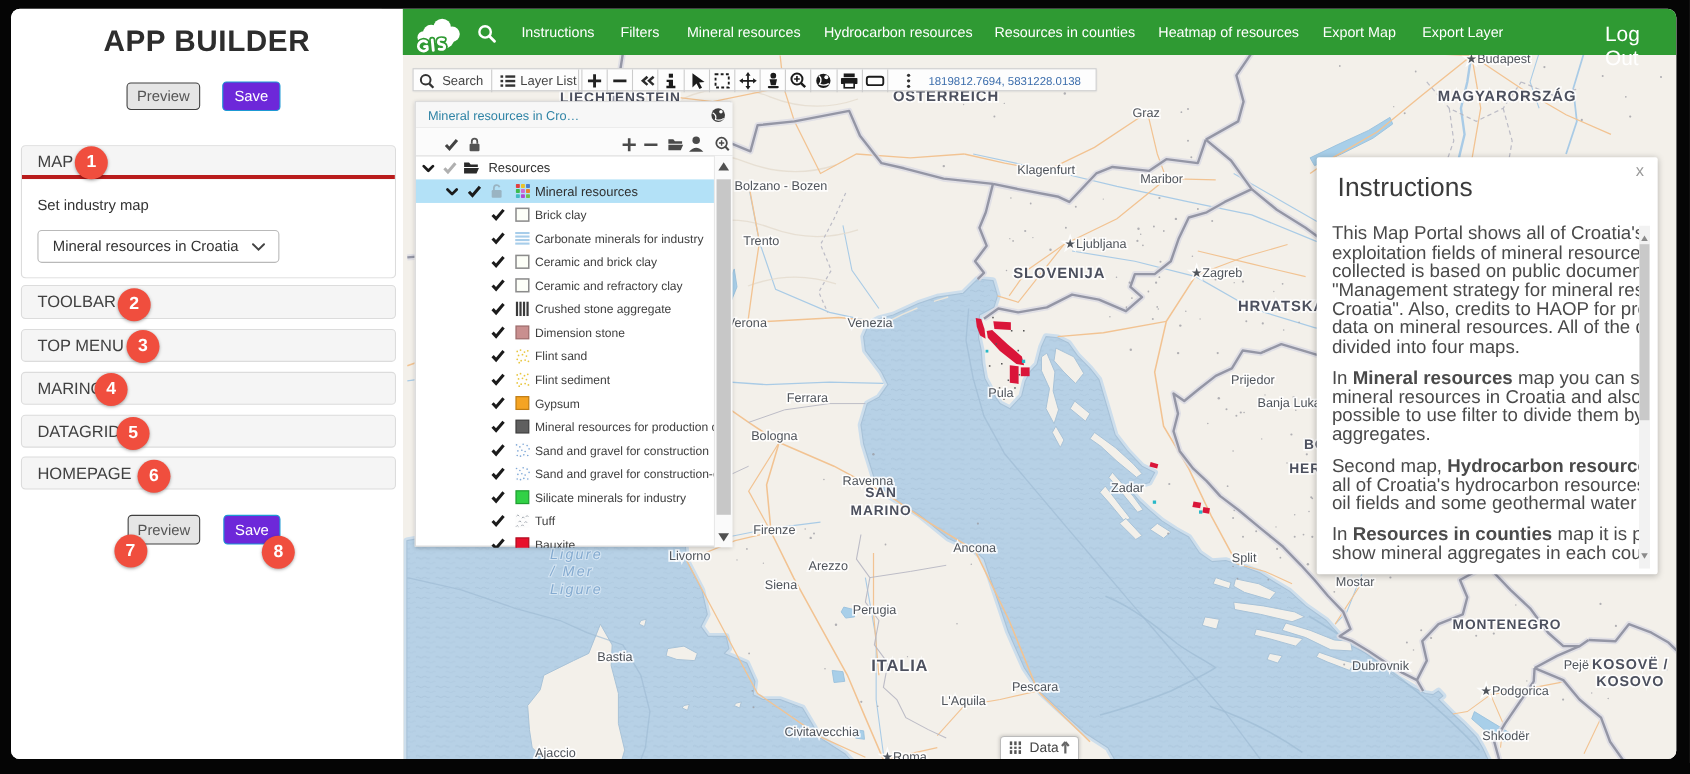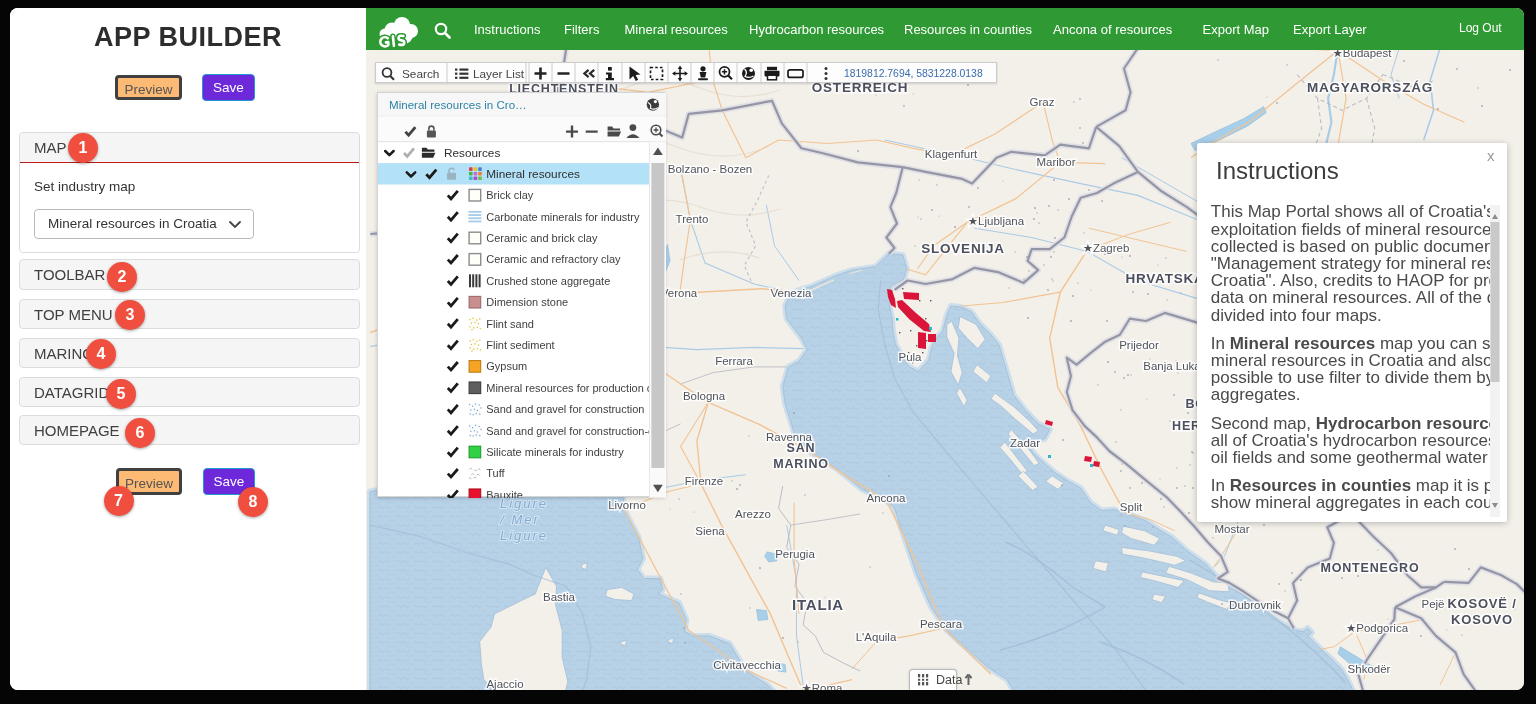--- a/index.html
+++ b/index.html
@@ -3,39 +3,39 @@
 <meta charset="utf-8">
 <style>
   * { margin:0; padding:0; box-sizing:border-box; }
   html,body { width:1536px; height:704px; overflow:hidden; background:#000; font-family:"Liberation Sans", sans-serif; }
   #frame { position:absolute; left:0; top:0; width:1536px; height:704px; background:#050505; }
   #content { position:absolute; left:10px; top:8px; width:1514px; height:682px; background:#fff; border-radius:8px; overflow:hidden; }
   
   #sidebar { position:absolute; left:0; top:0; width:337px; height:682px; background:#fff; }
   #sb-title { position:absolute; left:0; top:14px; width:356px; text-align:center; font-size:27px; font-weight:bold; color:#2d2d2d; letter-spacing:0.5px; }
   .btn { position:absolute; border-radius:4px; font-size:13.5px; text-align:center; }
-  .btn-preview { background:#fdba74; border:3px solid #404040; color:#555; }
+  .btn-preview { background:#e5e5e5; border:1px solid #404040; color:#555; }
   .btn-save { background:#6d28d9; border:1px solid #1d99d4; color:#fff; }
   .acc { position:absolute; left:9px; width:341px; background:#f5f5f5; border:1px solid #dcdcdc; border-radius:4px; }
   .acc-h { height:29px; line-height:28px; padding-left:14px; font-size:15px; color:#404040; }
   .badge { position:absolute; width:30px; height:30px; border-radius:50%; background:#f04e3e; color:#fff; font-size:16px; font-weight:bold; text-align:center; line-height:30px; box-shadow:0 1px 3px rgba(0,0,0,0.35); z-index:30; }
   #sb-select { position:absolute; left:14px; top:46px; width:220px; height:30px; border:1px solid #b9b9b9; border-radius:4px; background:#fff; font-size:13.5px; color:#333; line-height:28px; padding-left:13px; }
 </style>
 </head>
 <body>
 <div id="frame">
 <div id="content">
 
   <div id="sidebar">
     <div id="sb-title">APP BUILDER</div>
     <div class="btn btn-preview" style="left:105px; top:67px; width:67px; height:25px; line-height:23px;">Preview</div>
     <div class="btn btn-save" style="left:192px; top:66px; width:53px; height:27px; line-height:25px;">Save</div>
 
     <div class="acc" style="top:124px; height:121px;">
-      <div class="acc-h" style="border-bottom:1px solid #b91c1c; background:#f5f5f5; height:30px; line-height:29px; border-radius:4px 4px 0 0;">MAP</div>
+      <div class="acc-h" style="border-bottom:4px solid #b91c1c; background:#f5f5f5; height:30px; line-height:29px; border-radius:4px 4px 0 0;">MAP</div>
       <div style="background:#fff; height:89px; border-radius:0 0 4px 4px; position:relative;">
         <div style="position:absolute; left:14px; top:16px; font-size:13.5px; color:#333;">Set industry map</div>
         <div id="sb-select">Mineral resources in Croatia
           <svg width="12" height="8" style="position:absolute; right:12px; top:11px;" viewBox="0 0 12 8">
                 <path d="M1 1 L6 6 L11 1" stroke="#444" stroke-width="1.8" fill="none" stroke-linecap="round"></path>
               </svg>
         </div>
       </div>
     </div>
     <div class="acc acc-h" style="top:291px; height:30px; line-height:29px;">TOP MENU</div>
@@ -483,24 +483,24 @@
       <svg width="17" height="17" viewBox="0 0 17 17" style="position:absolute; left:68px; top:14px;">
         <circle cx="7" cy="7" r="5.2" fill="none" stroke="#fff" stroke-width="2.2"></circle>
         <line x1="11" y1="11" x2="15.5" y2="15.5" stroke="#fff" stroke-width="2.6" stroke-linecap="round"></line>
       </svg>
       <div style="position:absolute; left:0; top:0; width:1158px; height:42px; font-size:13px; color:#fff;">
         <span style="position:absolute; left:108px; top:14px;">Instructions</span>
         <span style="position:absolute; left:198px; top:14px;">Filters</span>
         <span style="position:absolute; left:258.5px; top:14px;">Mineral resources</span>
         <span style="position:absolute; left:383px; top:14px;">Hydrocarbon resources</span>
         <span style="position:absolute; left:538px; top:14px;">Resources in counties</span>
-        <span style="position:absolute; left:687px; top:14px;">Ancona of resources</span>
+        <span style="position:absolute; left:687px; top:14px;">Heatmap of resources</span>
         <span style="position:absolute; left:836.5px; top:14px;">Export Map</span>
         <span style="position:absolute; left:927px; top:14px;">Export Layer</span>
-        <span style="position:absolute; left:1093px; top:13px; font-size:12px;">Log Out</span>
+        <span style="position:absolute; left:1093px; top:13px; font-size:19px;">Log Out</span>
       </div>
     </div>
 
     <div style="position:absolute; left:9px; top:53.7px; width:622px; height:21px; background:#fdfdfd; border:1px solid #ccc; box-shadow:0 1px 2px rgba(0,0,0,0.15);">
       <svg width="622" height="21" viewBox="0 0 622 21" style="position:absolute; left:0; top:0;">
         <g stroke="#ccc" stroke-width="1">
           <line x1="71" y1="0" x2="71" y2="21"></line>
               <line x1="150" y1="0" x2="150" y2="21"></line>
           <line x1="153" y1="0" x2="153" y2="21"></line>
               <line x1="176" y1="0" x2="176" y2="21"></line>
@@ -796,21 +796,21 @@
         <p style="margin-top:11px;">In <b>Resources in counties</b> map it is possible to<br>show mineral aggregates in each county by</p>
       </div>
       <svg width="12" height="312" viewBox="0 0 12 312" style="position:absolute; left:293px; top:62px;">
         <rect x="0" y="0" width="10" height="312" fill="#f2f2f2"></rect>
         <path d="M2 14 L5 9 L8 14 Z" fill="#8a8a8a"></path>
         <path d="M2 298 L5 303 L8 298 Z" fill="#8a8a8a"></path>
         <rect x="0.5" y="17" width="9" height="160" fill="#c9c9c9"></rect>
       </svg>
     </div>
 
-    <div style="position:absolute; left:543px; top:661px; width:48px; height:21px; background:#fff; border:1px solid #bbb; border-bottom:none; border-radius:4px 4px 0 0; box-shadow:0 0 3px rgba(0,0,0,0.15);">
+    <div style="position:absolute; left:543px; top:661px; width:72px; height:21px; background:#fff; border:1px solid #bbb; border-bottom:none; border-radius:4px 4px 0 0; box-shadow:0 0 3px rgba(0,0,0,0.15);">
       <svg width="70" height="19" viewBox="0 0 70 19" style="position:absolute; left:0; top:0;">
         <g fill="#555">
           <rect x="8" y="4" width="2.2" height="3.4"></rect>
               <rect x="8" y="8.8" width="2.2" height="2"></rect>
               <rect x="8" y="12" width="2.2" height="3.4"></rect>
           <rect x="12" y="4" width="2.2" height="3.4"></rect>
               <rect x="12" y="8.8" width="2.2" height="2"></rect>
               <rect x="12" y="12" width="2.2" height="3.4"></rect>
           <rect x="16" y="4" width="2.2" height="3.4"></rect>
               <rect x="16" y="8.8" width="2.2" height="2"></rect>

